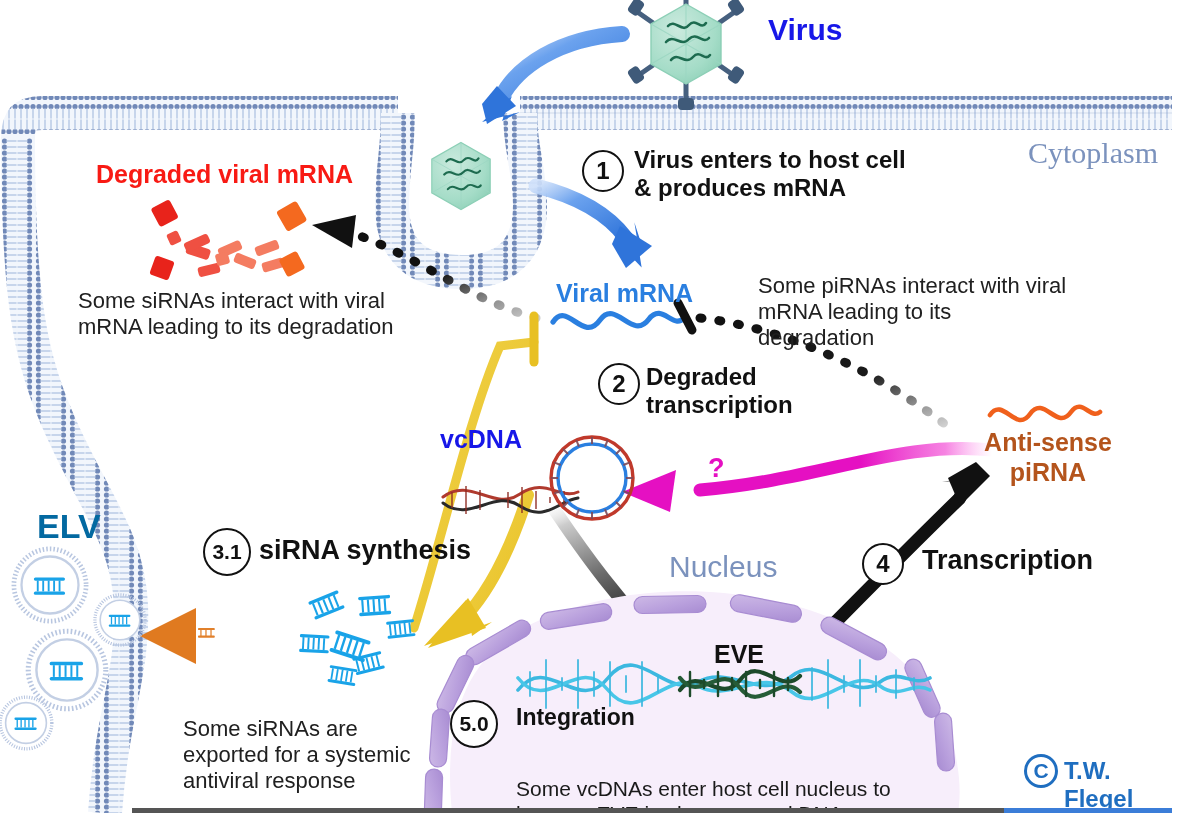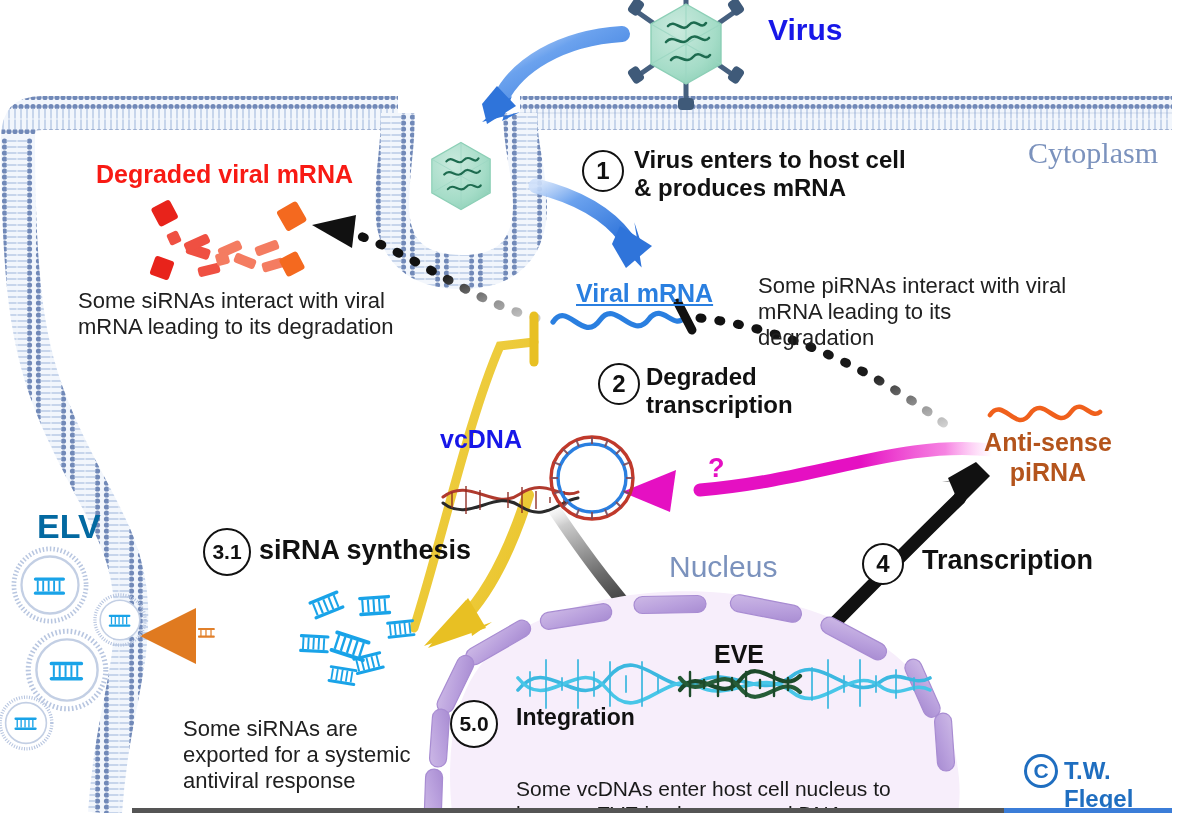--- a/index.html
+++ b/index.html
@@ -502,21 +502,21 @@
 
   <div class="badge sz-lg" style="left:582px; top:150px;">1</div>
   <div class="lbl t-degraded" style="left:96px; top:160px;">Degraded viral mRNA</div>
 
   <div class="lbl t-step" style="left:634px; top:146px;">Virus enters to host cell
 &amp; produces mRNA</div>
 
   <div class="lbl t-body" style="left:78px; top:288px;">Some siRNAs interact with viral
 mRNA leading to its degradation</div>
 
-  <div class="lbl t-viralmrna" style="left:576px; top:279px;text-decoration:underline;">Viral mRNA</div>
+  <div class="lbl t-viralmrna" style="left:556px; top:279px;">Viral mRNA</div>
 
   <div class="lbl t-body center" style="left:758px; top:273px; width:336px;">Some piRNAs interact with viral
 mRNA leading to its
 degradation</div>
 
   <div class="badge sz-lg" style="left:598px; top:363px;">2</div>
   <div class="lbl t-step" style="left:646px; top:363px;">Degraded
 transcription</div>
 
   <div class="lbl t-vcdna" style="left:440px; top:425px;">vcDNA</div>

